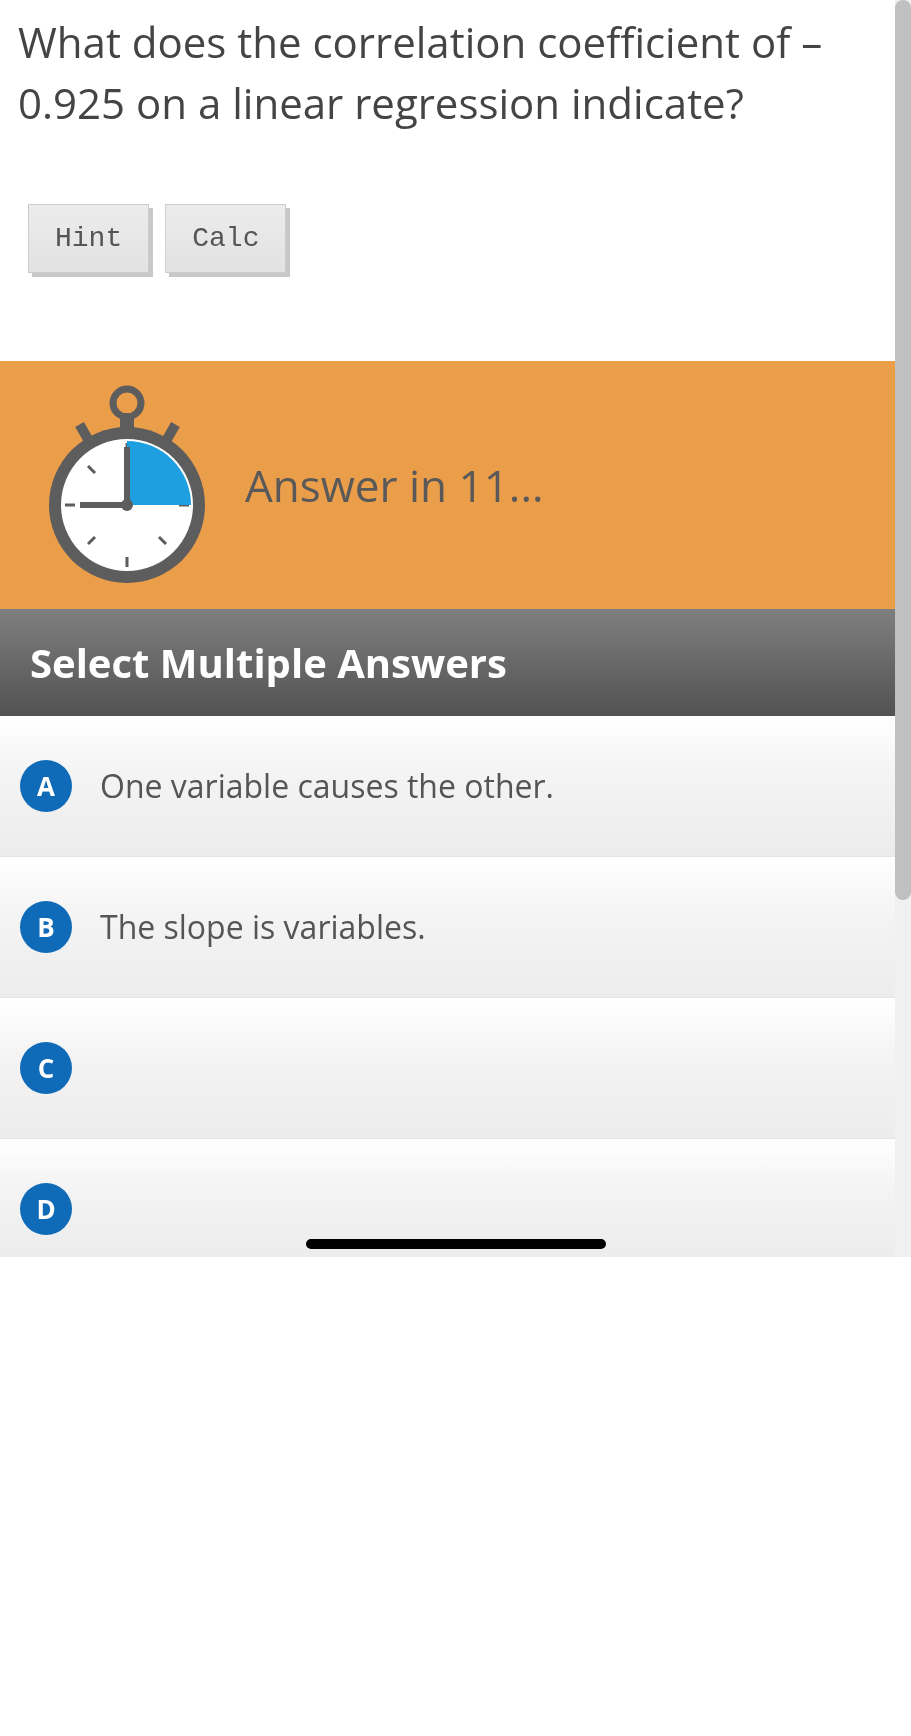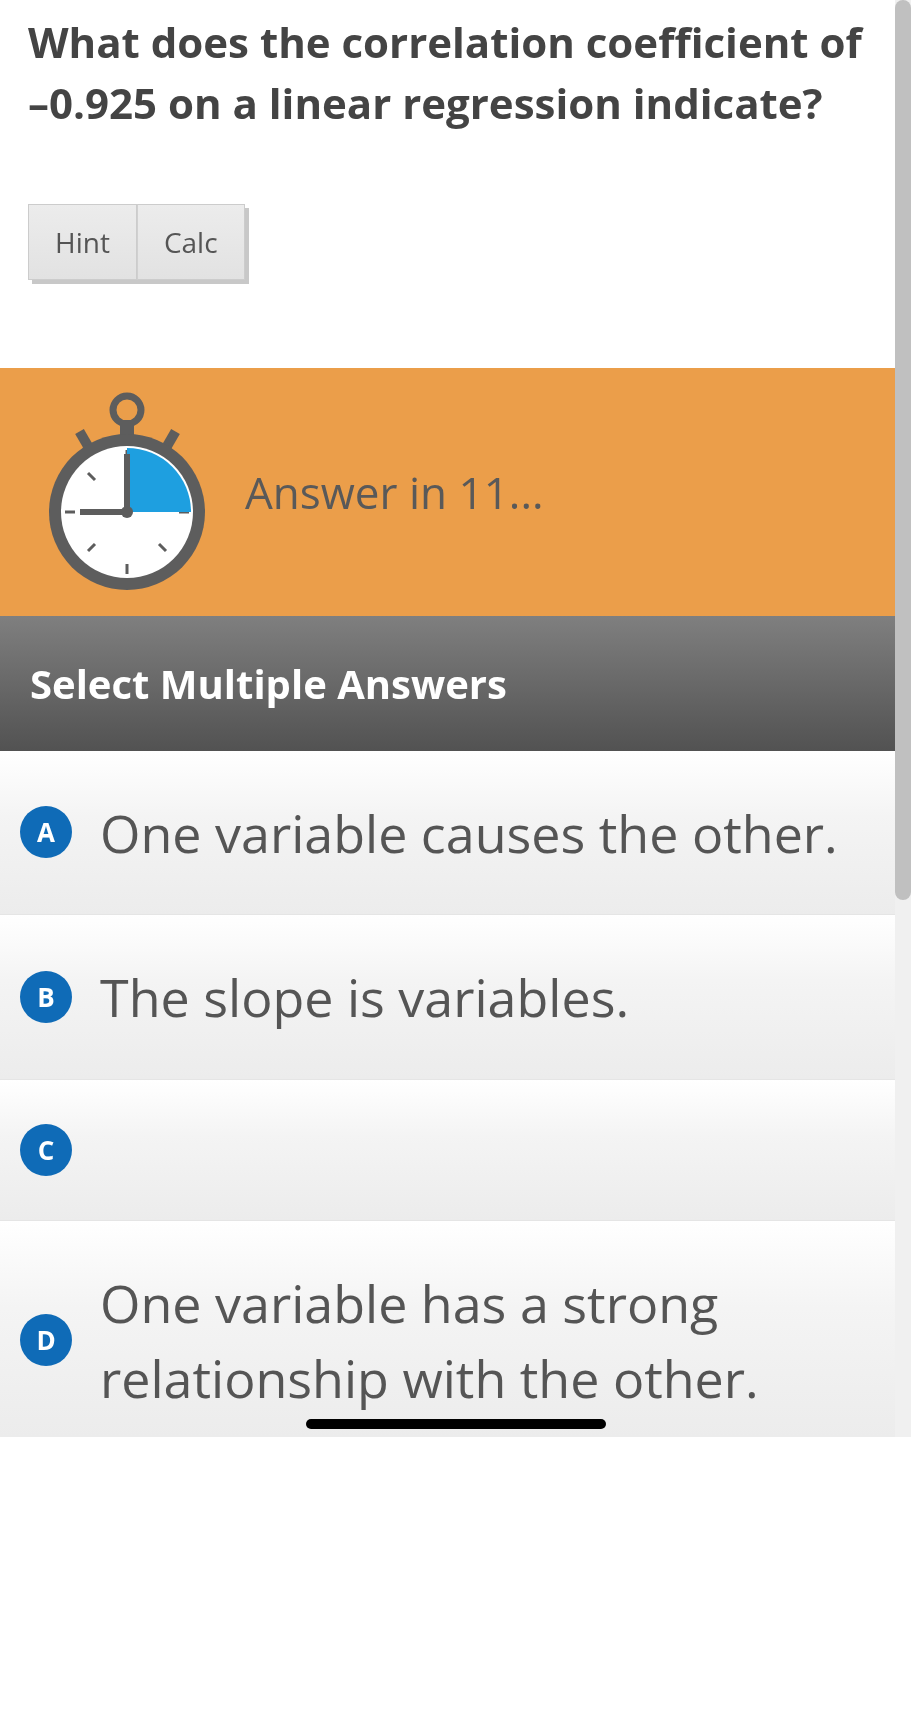--- a/index.html
+++ b/index.html
@@ -9,28 +9,28 @@
     color: #444;
     background: #fff;
   }
   .question-area {
     padding: 12px 18px 40px 18px;
   }
   .question-text {
     font-size: 42px;
     line-height: 1.45;
     color: #444;
-    font-weight: 700;
-    margin-left: 10px;
+    font-weight: 400;
   }
   .btn-row {
     display: flex;
-    gap: 0;
+    gap: 16px;
     margin-top: 70px;
     margin-left: 10px;
+    font-family: Liberation Mono, monospace;
   }
   .tool-btn {
     background: linear-gradient(#ececec, #e2e2e2);
     border: 1px solid #ccc;
     color: #555;
     font-size: 28px;
     padding: 18px 26px;
     cursor: pointer;
     box-shadow: 4px 4px 0 #c8c8c8;
     font-family: inherit;
@@ -51,21 +51,21 @@
   .timer-text {
     font-size: 44px;
     color: #595959;
     font-weight: 400;
   }
   .instruction-bar {
     background: linear-gradient(#7f7f7f, #525252);
     color: #fff;
     font-size: 40px;
     font-weight: 700;
-    padding: 40px 30px;
+    padding: 26px 30px;
     width: 895px;
   }
   .answers {
     width: 895px;
   }
   .answer {
     display: flex;
     align-items: center;
     gap: 28px;
     padding: 44px 20px 44px 20px;
@@ -81,21 +81,21 @@
     border-radius: 50%;
     background: #0f6bb7;
     color: #fff;
     font-weight: 700;
     font-size: 26px;
     display: flex;
     align-items: center;
     justify-content: center;
   }
   .answer-text {
-    font-size: 52px;
+    font-size: 32px;
     color: #555;
     line-height: 1.45;
   }
   .scrollbar {
     position: absolute;
     top: 0;
     right: 0;
     width: 16px;
     height: 1736px;
     background: #f0f0f0;
@@ -186,21 +186,20 @@
       <div class="answer-letter">B</div>
       <div class="answer-text">The slope is variables.</div>
     </div>
 
     <div class="answer">
       <div class="answer-letter">C</div>
     </div>
 
     <div class="answer">
       <div class="answer-letter">D</div>
-      <div class="answer-text">One variable has a strong relationship with the other.</div>
     </div>
 
   </div>
 
   <div class="scrollbar">
     <div class="scroll-thumb"></div>
   </div>
 
   <div class="home-indicator"></div>
 

